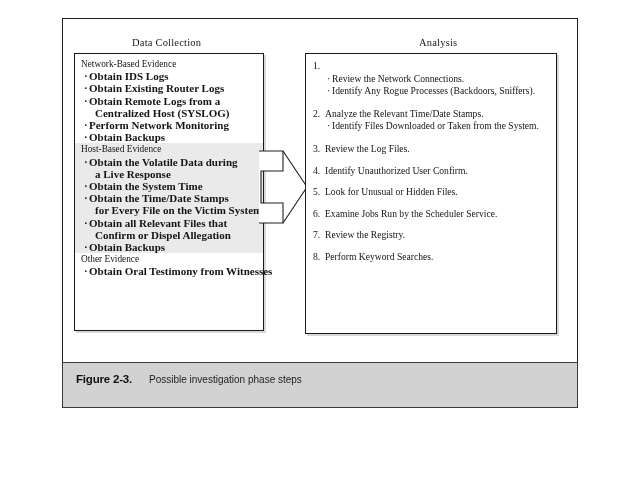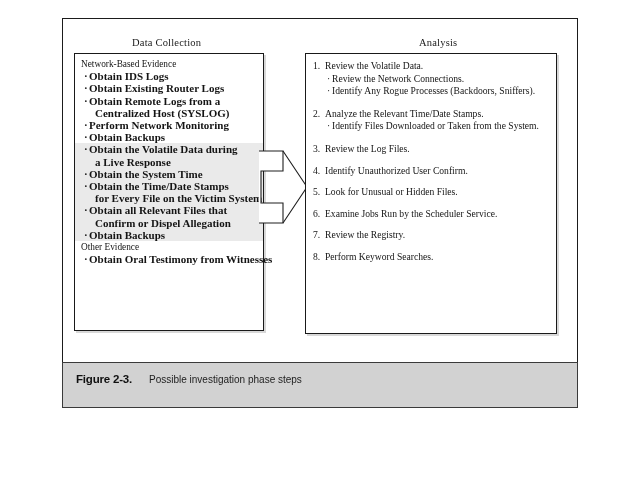--- a/index.html
+++ b/index.html
@@ -188,20 +188,21 @@
         <div class="dc-group">
           <div class="dc-heading">Network-Based Evidence</div>
           <div class="dc-item"><span class="dash">·</span><span>Obtain IDS Logs</span></div>
           <div class="dc-item"><span class="dash">·</span><span>Obtain Existing Router Logs</span></div>
           <div class="dc-item"><span class="dash">·</span><span>Obtain Remote Logs from a</span></div>
           <div class="dc-item cont"><span>Centralized Host (SYSLOG)</span></div>
           <div class="dc-item"><span class="dash">·</span><span>Perform Network Monitoring</span></div>
           <div class="dc-item"><span class="dash">·</span><span>Obtain Backups</span></div>
         </div>
         <div class="dc-group shaded">
+          <div class="dc-heading">Host-Based Evidence</div>
           <div class="dc-item"><span class="dash">·</span><span>Obtain the Volatile Data during</span></div>
           <div class="dc-item cont"><span>a Live Response</span></div>
           <div class="dc-item"><span class="dash">·</span><span>Obtain the System Time</span></div>
           <div class="dc-item"><span class="dash">·</span><span>Obtain the Time/Date Stamps</span></div>
           <div class="dc-item cont"><span>for Every File on the Victim System</span></div>
           <div class="dc-item"><span class="dash">·</span><span>Obtain all Relevant Files that</span></div>
           <div class="dc-item cont"><span>Confirm or Dispel Allegation</span></div>
           <div class="dc-item"><span class="dash">·</span><span>Obtain Backups</span></div>
         </div>
         <div class="dc-group">
@@ -216,21 +217,20 @@
       <polygon points="2,2 26,2 26,22 4,22 4,54 26,54 26,74 2,74 2,74" fill="#ffffff" stroke="none"></polygon>
       <path d="M2,2 L26,2 L26,22 L4,22 L4,54 L26,54 L26,74 L2,74" fill="none" stroke="#1f1f1f" stroke-width="1.1"></path>
       <path d="M26,2 L50,38 L26,74" fill="none" stroke="#1f1f1f" stroke-width="1.1"></path>
     </svg>
   </div>
 
   <div class="panel" id="panel-analysis" style="left:242px; top:34px;">
     <div id="an-list">
         <div class="an-step">
           <span class="num">1.</span>
-          <span>Review the Volatile Data.</span>
         </div>
         <div class="an-sub"><span class="dash">·</span><span>Review the Network Connections.</span></div>
         <div class="an-sub"><span class="dash">·</span><span>Identify Any Rogue Processes (Backdoors, Sniffers).</span></div>
         <div class="an-gap"></div>
         <div class="an-step">
           <span class="num">2.</span>
           <span>Analyze the Relevant Time/Date Stamps.</span>
         </div>
         <div class="an-sub"><span class="dash">·</span><span>Identify Files Downloaded or Taken from the System.</span></div>
         <div class="an-gap"></div>

